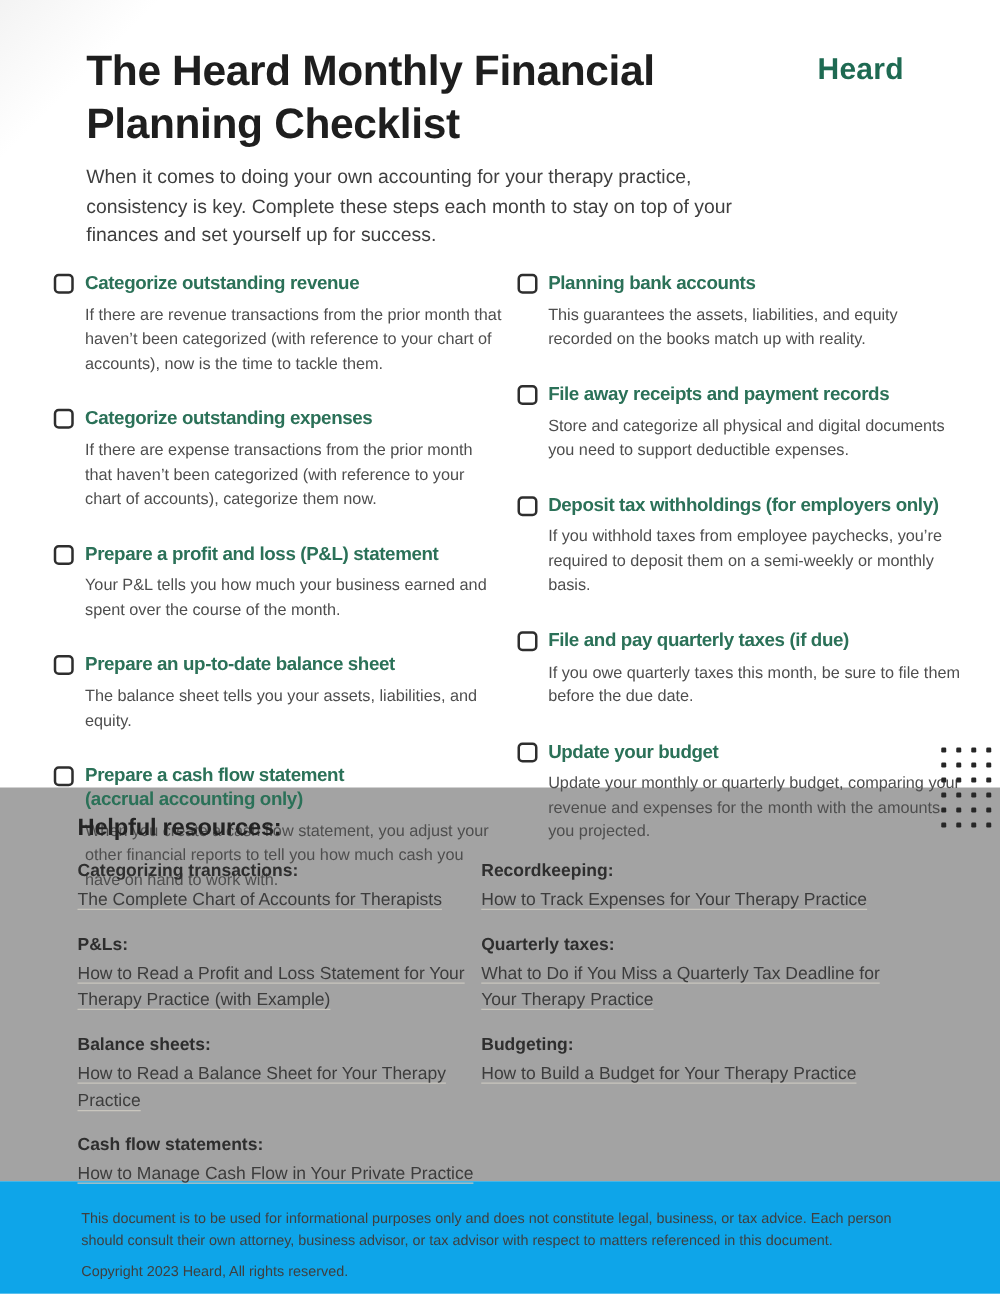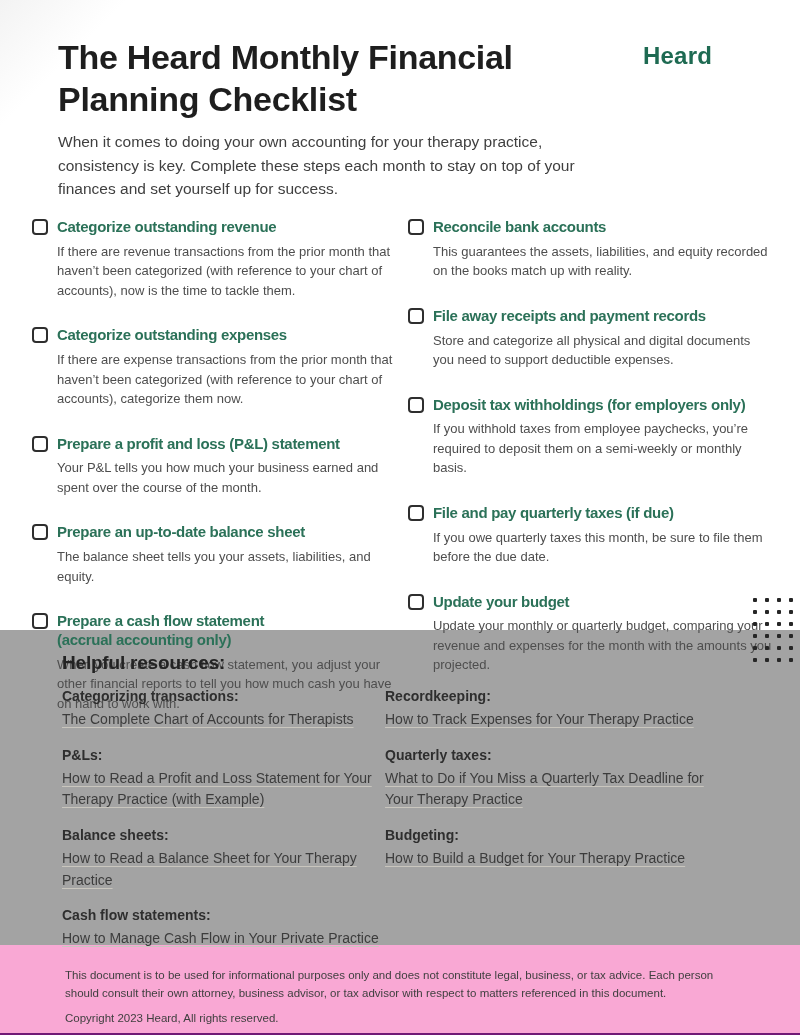--- a/index.html
+++ b/index.html
@@ -11,21 +11,21 @@
     width: 800px;
     height: 1035px;
     margin: 0 auto;
     background: #ffffff;
     overflow: hidden;
   }
 
   
   .white-section {
     height: 630px;
-    padding: 36px 28px 0 32px;
+    padding: 36px 28px 0 43px;
     background: linear-gradient(135deg, #f3f3f3 0px, #ffffff 90px);
   }
   .header-row {
     display: flex;
     align-items: flex-start;
     padding-left: 26px;
     padding-right: 22px;
   }
   .doc-title {
     flex: 1;
@@ -125,23 +125,23 @@
     text-decoration: underline;
     text-decoration-color: #c9c6be;
     text-underline-offset: 3px;
     cursor: pointer;
     margin-top: 12px;
   }
 
   
   .footer {
     height: 90px;
-    background: #f9a8d4;
+    background: #0ea5e9;
     padding: 22px 65px 0 65px;
-    border-bottom: 2px solid #701a75;
+    border-bottom: 2px solid #0ea5e9;
   }
   .disclaimer {
     font-size: 11.5px;
     line-height: 1.55;
     color: #3f3f3f;
     max-width: 706px;
     margin-bottom: 9px;
   }
   .copyright {
     font-size: 11.5px;
@@ -207,21 +207,21 @@
           </div>
         </div>
 
       </div>
 
       <div class="check-col">
 
         <div class="check-item">
           <span class="checkbox"></span>
           <div class="check-body">
-            <div class="check-title">Reconcile bank accounts</div>
+            <div class="check-title">Planning bank accounts</div>
             <div class="check-desc">This guarantees the assets, liabilities, and equity recorded on the books match up with reality.</div>
           </div>
         </div>
 
         <div class="check-item">
           <span class="checkbox"></span>
           <div class="check-body">
             <div class="check-title">File away receipts and payment records</div>
             <div class="check-desc">Store and categorize all physical and digital documents you need to support deductible expenses.</div>
           </div>

